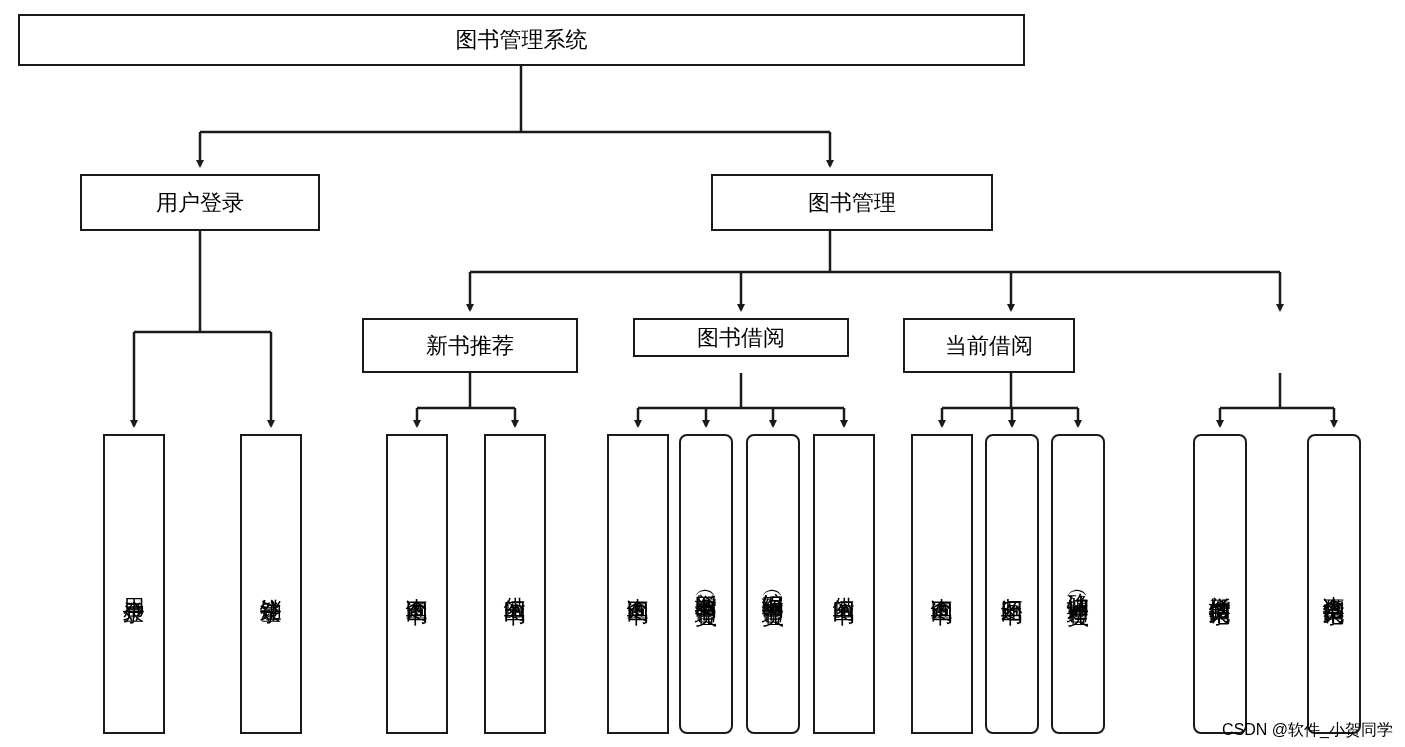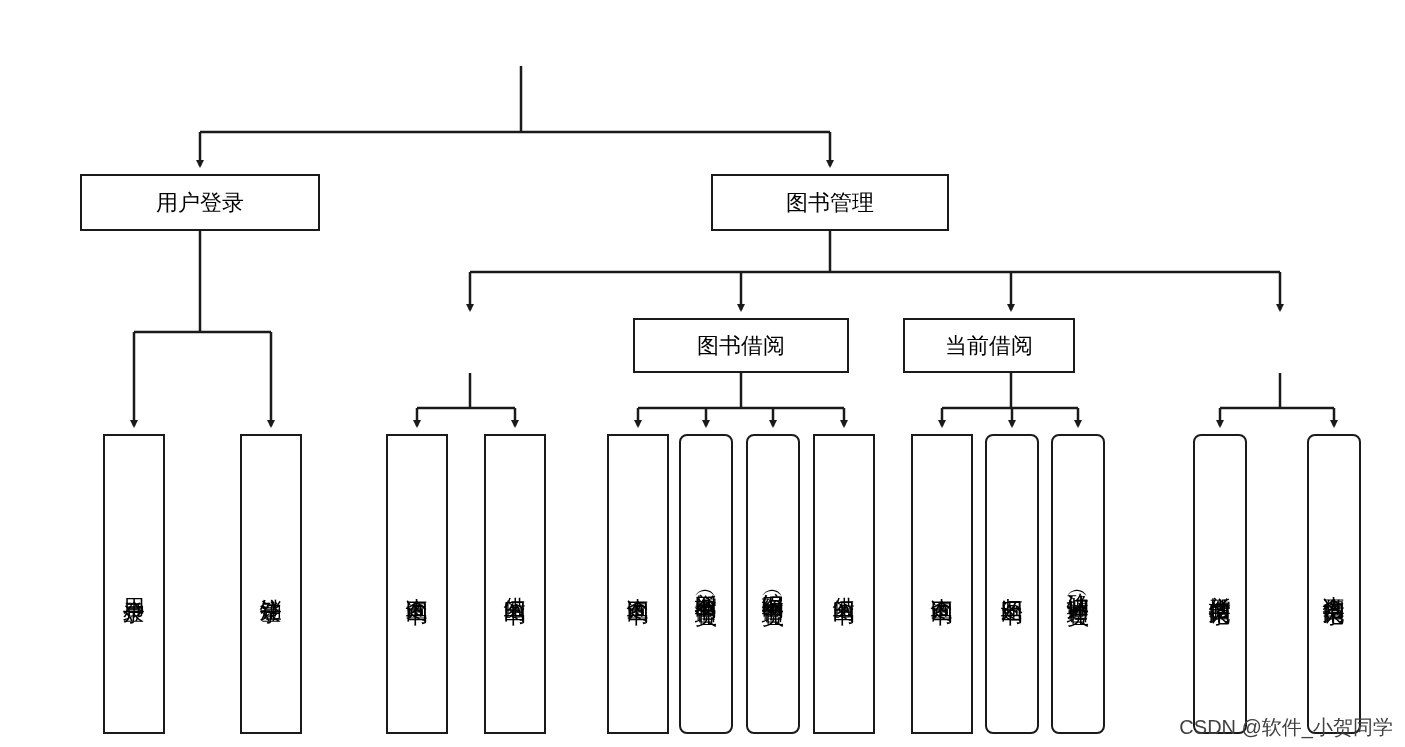--- a/index.html
+++ b/index.html
@@ -51,22 +51,22 @@
     text-orientation: upright;
     white-space: normal;
   }
   .node.rounded {
     border-radius: 8px;
   }
   .watermark {
     position: absolute;
     right: 12px;
     bottom: 6px;
-    font-size: 20px;
-    color: #404040;
+    font-size: 16px;
+    color: #000000;
     white-space: nowrap;
   }
 </style>
 </head>
 <body>
 
 <div id="canvas">
 
   <svg id="edges" viewBox="0 0 1405 747" xmlns="http://www.w3.org/2000/svg">
     <defs>
@@ -112,31 +112,37 @@
       <path d="M1012,408 L1012,426" marker-end="url(#arrow)"></path>
       <path d="M1078,408 L1078,426" marker-end="url(#arrow)"></path>
 
       <path d="M1280,373 L1280,408"></path>
       <path d="M1220,408 L1334,408"></path>
       <path d="M1220,408 L1220,426" marker-end="url(#arrow)"></path>
       <path d="M1334,408 L1334,426" marker-end="url(#arrow)"></path>
     </g>
   </svg>
 
+  <div class="node horiz" style="left:18px; top:14px; width:1007px; height:52px;">
+    <span class="label">图书管理系统</span>
+  </div>
 
   <div class="node horiz" style="left:80px; top:174px; width:240px; height:57px;">
     <span class="label">用户登录</span>
   </div>
 
-  <div class="node horiz" style="left:711px; top:174px; width:238px; height:57px;">
+  <div class="node horiz" style="left:711px; top:174px; width:282px; height:57px;">
     <span class="label">图书管理</span>
   </div>
 
-
-  <div class="node horiz" style="left:633px; top:318px; width:216px; height:55px;">
+  <div class="node horiz" style="left:362px; top:318px; width:216px; height:55px;">
+    <span class="label">新书推荐</span>
+  </div>
+
+  <div class="node horiz" style="left:633px; top:318px; width:216px; height:39px;">
     <span class="label">图书借阅</span>
   </div>
 
   <div class="node horiz" style="left:903px; top:318px; width:172px; height:55px;">
     <span class="label">当前借阅</span>
   </div>
 
 
   <div class="node vert" style="left:103px; top:434px; width:62px; height:300px;">
     <span class="label">用户登录</span>

